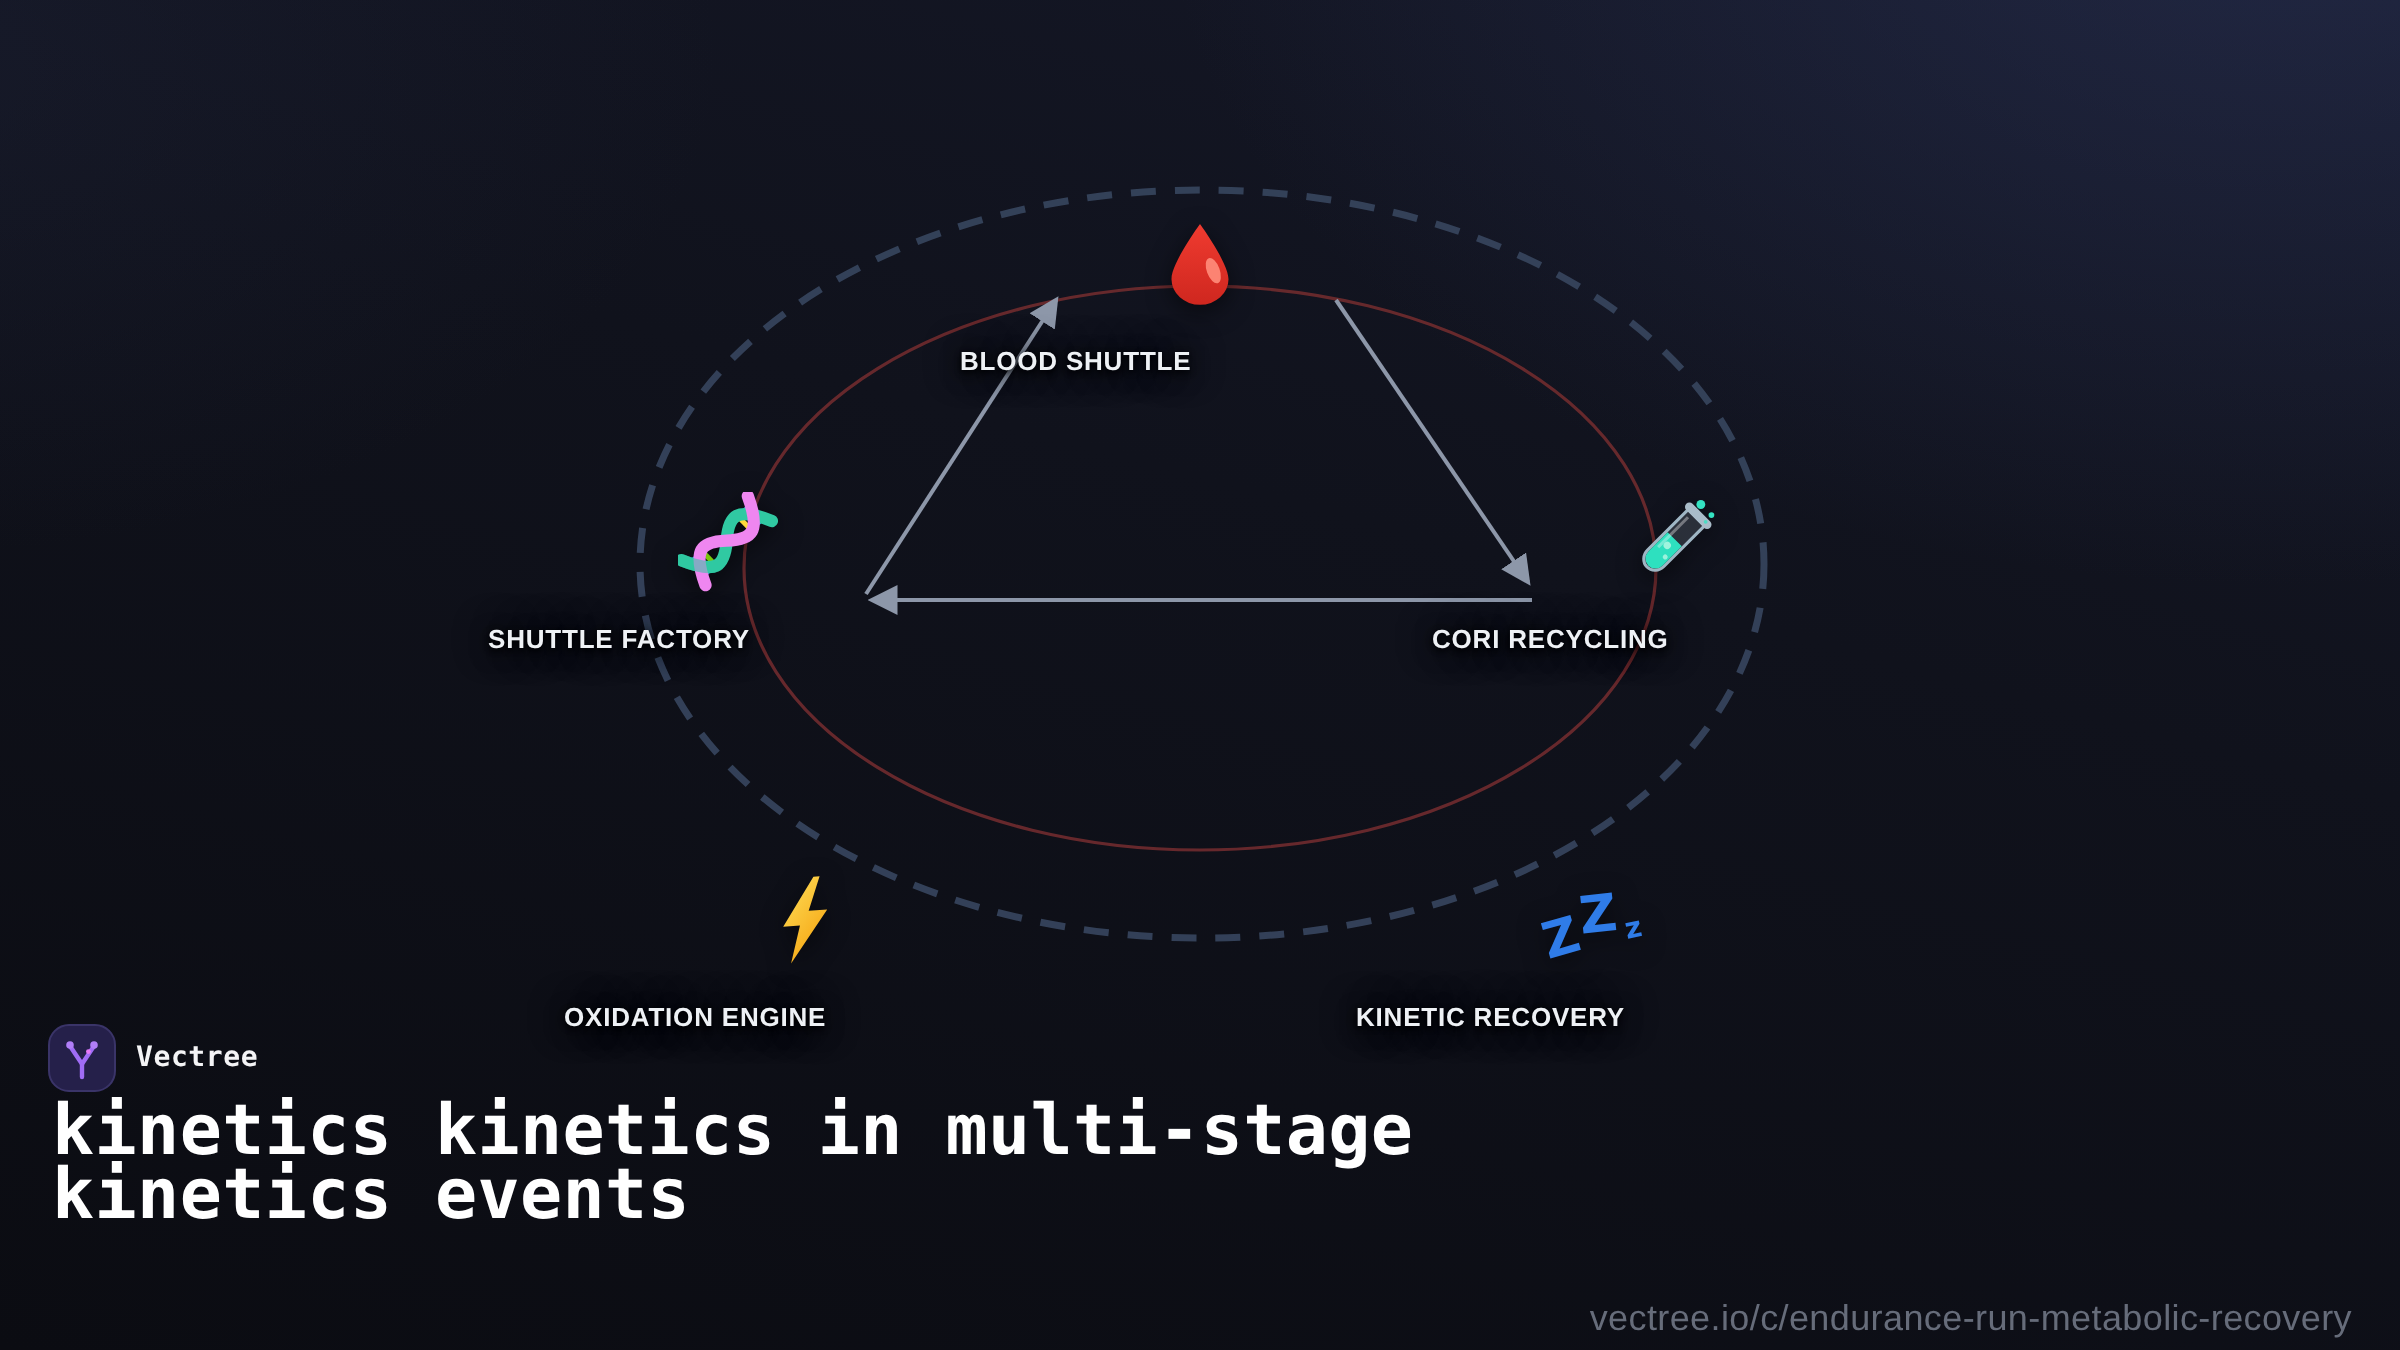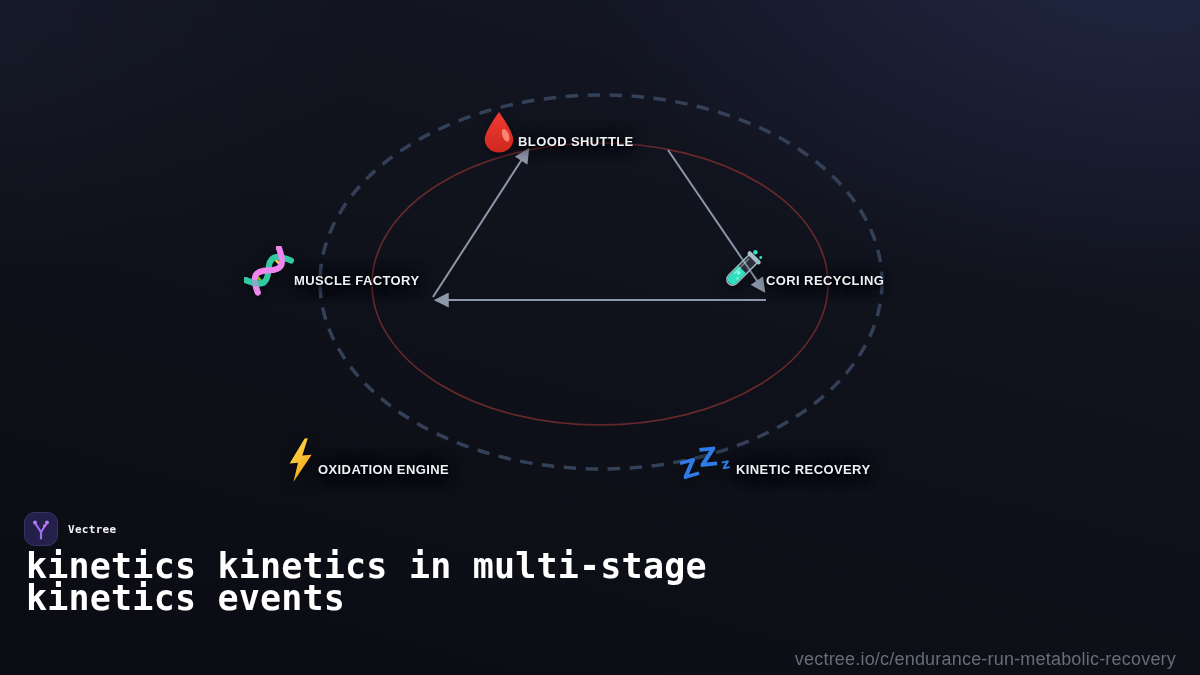--- a/index.html
+++ b/index.html
@@ -10,41 +10,41 @@
       radial-gradient(700px 420px at -5% 4%, rgba(38,44,72,0.28), rgba(16,18,30,0.0) 60%),
       linear-gradient(195deg, #151828 0%, #10121c 40%, #0b0c12 100%);
     font-family: "Liberation Sans", sans-serif;
   }
   .canvas { position: absolute; inset: 0; width: 1200px; height: 675px; }
 
   svg.orbits { position: absolute; left: 0; top: 0; }
 
   .node {
     position: absolute; width: 240px;
-    display: flex; flex-direction: row; align-items: center;
+    display: flex; flex-direction: column; 
   }
   .node-icon {
     height: 46px; display: flex; align-items: center; justify-content: center;
     filter: drop-shadow(0 3px 6px rgba(0,0,0,0.55));
   }
   .node-label {
     margin-top: 18px;
     font-size: 13px; font-weight: bold; letter-spacing: 0.4px;
     color: #eef1f5; line-height: 15px; white-space: nowrap;
     text-shadow: 0 2px 10px rgba(0,0,0,0.95), 0 0 18px rgba(0,0,0,0.85), 0 1px 3px rgba(0,0,0,0.9);
   }
 
   .brand-row {
     position: absolute; left: 24px; top: 512px;
     display: flex; align-items: center; gap: 10px;
   }
   .brand-logo { width: 34px; height: 34px; display: block; }
   .brand-name {
     color: #f4f4f6; font-family: "DejaVu Sans Mono", monospace;
-    font-weight: bold; font-size: 11px; letter-spacing: 0.3px;
+    font-weight: bold; font-size: 14px; letter-spacing: 0.3px;
   }
 
   .card-title {
     position: absolute; left: 26px; top: 550px; width: 760px;
     color: #ffffff; font-family: "DejaVu Sans Mono", monospace;
     font-weight: bold; font-size: 35px; line-height: 32px; letter-spacing: 0.2px;
   }
   .card-title .line { display: block; white-space: nowrap; }
 
   .card-url {
@@ -97,21 +97,21 @@
           <line x1="8" y1="19" x2="8" y2="31" stroke="#4f8ef7" stroke-width="2.6"></line>
           <line x1="13" y1="21" x2="13" y2="29" stroke="#7ac70c" stroke-width="2.6"></line>
           <line x1="39" y1="21" x2="39" y2="29" stroke="#ffd93b" stroke-width="2.6"></line>
           <line x1="44" y1="19" x2="44" y2="31" stroke="#4f8ef7" stroke-width="2.6"></line>
           <path d="M2 16 C 10 34, 16 34, 26 25 C 36 16, 42 16, 50 34" fill="none" stroke="#30c9a2" stroke-width="6.4" stroke-linecap="round"></path>
           <path d="M2 34 C 10 16, 16 16, 26 25 C 36 34, 42 34, 50 16" fill="none" stroke="#ef86f0" stroke-width="6.4" stroke-linecap="round"></path>
           <path d="M2 16 C 6 25, 10 30, 14 31" fill="none" stroke="#30c9a2" stroke-width="6.4" stroke-linecap="round" opacity="0.55"></path>
         </g>
       </svg>
     </div>
-    <div class="node-label">MUSCLE FACTORY</div>
+    <div class="node-label">SHUTTLE FACTORY</div>
   </div>
 
   <div class="node" style="left:716px; top:248px;">
     <div class="node-icon">
       <svg width="50" height="50" viewBox="0 0 52 52">
         <g transform="rotate(45 26 26)">
           <path d="M20 8 L20 38 A 6 6.4 0 0 0 32 38 L32 8 Z" fill="rgba(176,200,214,0.18)" stroke="#9fb6c4" stroke-width="1.6"></path>
           <path d="M20.8 24 L20.8 38 A 5.2 5.4 0 0 0 31.2 38 L31.2 24 Z" fill="#2ee0bf"></path>
           <line x1="22.8" y1="11" x2="22.8" y2="33" stroke="#ffffff" stroke-width="1.6" opacity="0.35"></line>
           <rect x="17.2" y="4.4" width="17.6" height="4.6" rx="2.3" fill="#a9bcc9"></rect>

